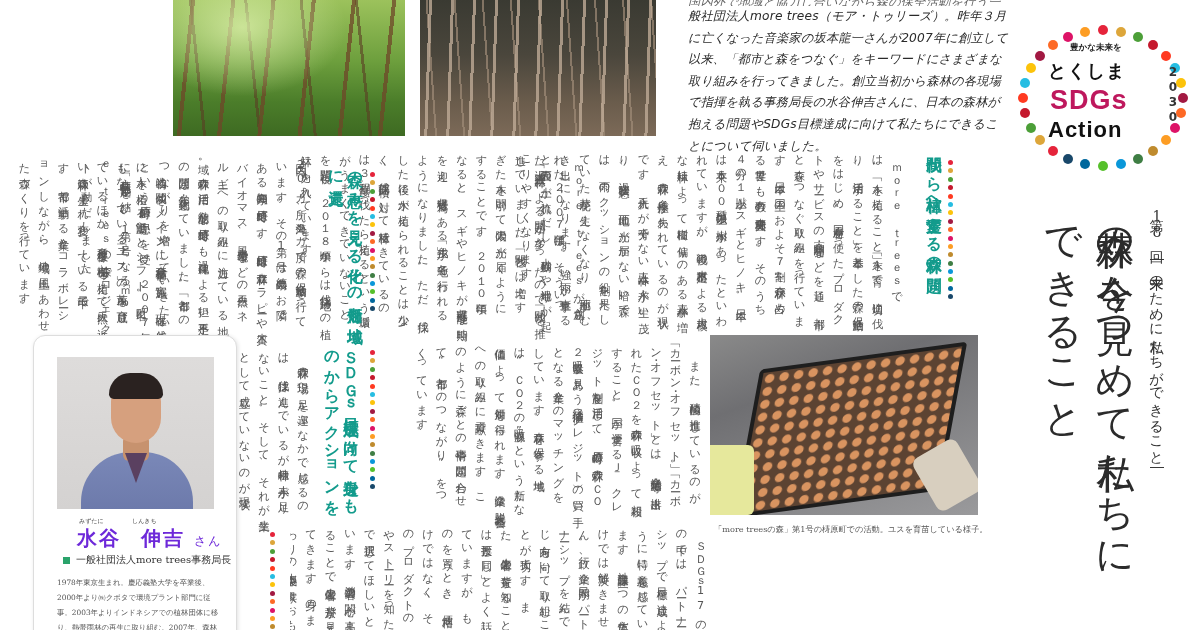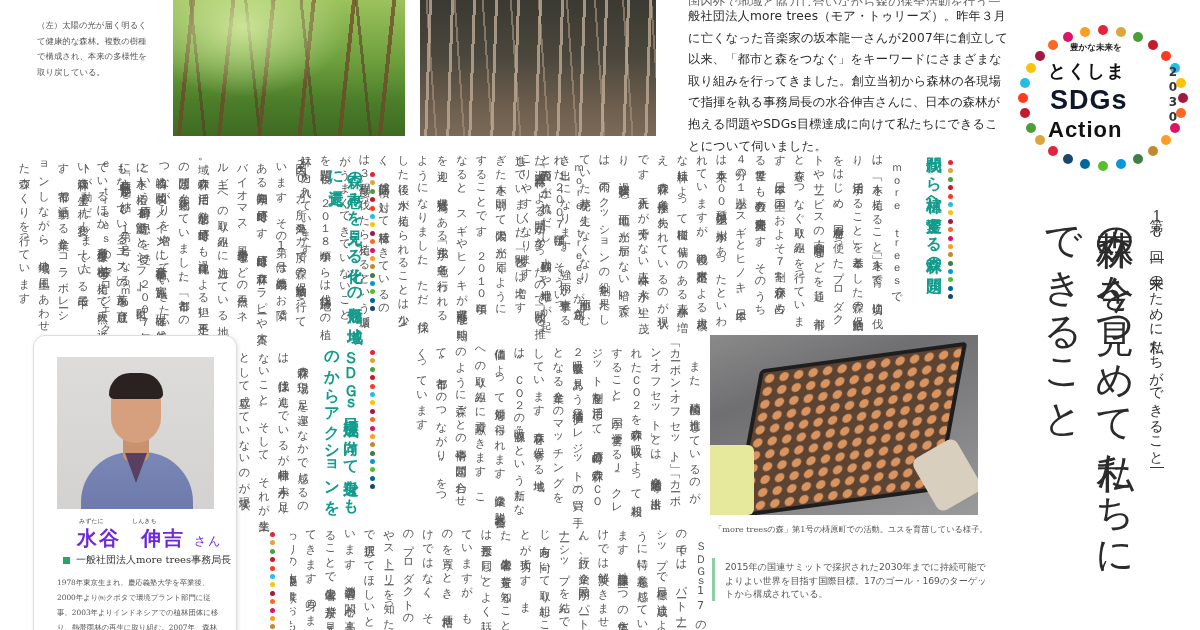--- a/index.html
+++ b/index.html
@@ -75,30 +75,30 @@
   
   .caption-top {
     position: absolute; left: 37px; top: 18px; width: 118px;
     font-family: "DejaVu Serif", serif; font-size: 8.4px; line-height: 15.5px; color: #555;
   }
   .caption-top p { margin-bottom: 3px; }
 
   
   .lead {
     position: absolute; left: 688px; top: 2px; width: 322px;
-    font-size: 12.2px; line-height: 21.6px; color: #2a2a2a; letter-spacing: 0.2px;
+    font-size: 12.2px; line-height: 21.6px; color: #2a2a2a; letter-spacing: 0.2px; font-style: italic;
   }
   .lead-first { color: #666; height: 14px; overflow: hidden; margin-top: -10px; }
 
   
   .logo { position: absolute; left: 1016px; top: 28px; width: 184px; height: 150px; text-decoration: underline; }
   .logo-ring span { position: absolute; width: 10px; height: 10px; border-radius: 50%; }
   .logo-tag { position: absolute; left: 54px; top: 14px; font-size: 8.5px; font-weight: bold; color: #222; }
   .logo-line1 { position: absolute; left: 32px; top: 31px; font-size: 18px; font-weight: bold; color: #111; letter-spacing: 1px; }
-  .logo-line2 { position: absolute; left: 34px; top: 57px; font-size: 27px; font-weight: bold; color: #0f172a; font-family: "Liberation Sans", sans-serif; letter-spacing: 1px; }
+  .logo-line2 { position: absolute; left: 34px; top: 57px; font-size: 27px; font-weight: bold; color: #be185d; font-family: "Liberation Sans", sans-serif; letter-spacing: 1px; }
   .logo-line3 { position: absolute; left: 32px; top: 89px; font-size: 22px; font-weight: bold; color: #111; font-family: "Liberation Sans", sans-serif; letter-spacing: 1px; }
   .logo-year { position: absolute; left: 151px; top: 37px; width: 12px; font-size: 12px; font-weight: bold; color: #333; line-height: 15px; text-align: center; word-break: break-all; }
 
   
   .vt {
     position: absolute; writing-mode: vertical-rl; text-orientation: upright;
   }
   .title-main {
     left: 1037px; top: 200px; height: 380px;
     font-family: "DejaVu Sans", sans-serif; font-size: 38px; line-height: 52px; color: #2b2b2b; letter-spacing: 1px;
@@ -152,21 +152,20 @@
   .sdgs-box-title { font-size: 12px; font-weight: bold; color: #333; letter-spacing: 0.5px; }
   .sdgs-box-body { font-size: 9.2px; line-height: 13.5px; color: #555; margin-top: 2px; }
 </style>
 </head>
 <body>
 
 <div class="photo photo-forest-bright" title="明るく健康的な森林"></div>
 <div class="photo photo-forest-dense" title="過密状態のヒノキの森"></div>
 
 <div class="caption-top">
-  <p>（左）太陽の光が届く明るくて健康的な森林。複数の樹種で構成され、本来の多様性を取り戻している。</p>
 </div>
 
 <div class="lead">
   <div class="lead-first">国内外で地域と協力し合いながら森の保全活動を行う一</div>
   <div>般社団法人more trees（モア・トゥリーズ）。昨年３月に亡くなった音楽家の坂本龍一さんが2007年に創立して以来、「都市と森をつなぐ」をキーワードにさまざまな取り組みを行ってきました。創立当初から森林の各現場で指揮を執る事務局長の水谷伸吉さんに、日本の森林が抱える問題やSDGs目標達成に向けて私たちにできることについて伺いました。</div>
 </div>
 
 <div class="logo">
   <div class="logo-ring" id="logo-ring">
       <span style="left: 82px; top: -3px; background: rgb(229, 36, 59);"></span>
@@ -295,21 +294,20 @@
   </div>
 
 <div class="photo photo-seedlings" title="ユスの育苗トレイ">
   <div class="seed-tray"></div>
   <div class="seed-bucket"></div>
   <div class="seed-handle"></div>
 </div>
 <div class="photo-caption">「more treesの森」第1号の梼原町での活動。ユスを育苗している様子。</div>
 
 <div class="sdgs-box">
-  <div class="sdgs-box-body">2015年の国連サミットで採択された2030年までに持続可能でよりよい世界を目指す国際目標。17のゴール・169のターゲットから構成されている。</div>
 </div>
 
 <div class="profile-card"></div>
 <div class="photo photo-portrait" title="水谷伸吉さんの肖像">
   <div class="portrait-body"></div>
   <div class="portrait-neck"></div>
   <div class="portrait-collar"></div>
   <div class="portrait-head"></div>
   <div class="portrait-hair"></div>
 </div>

